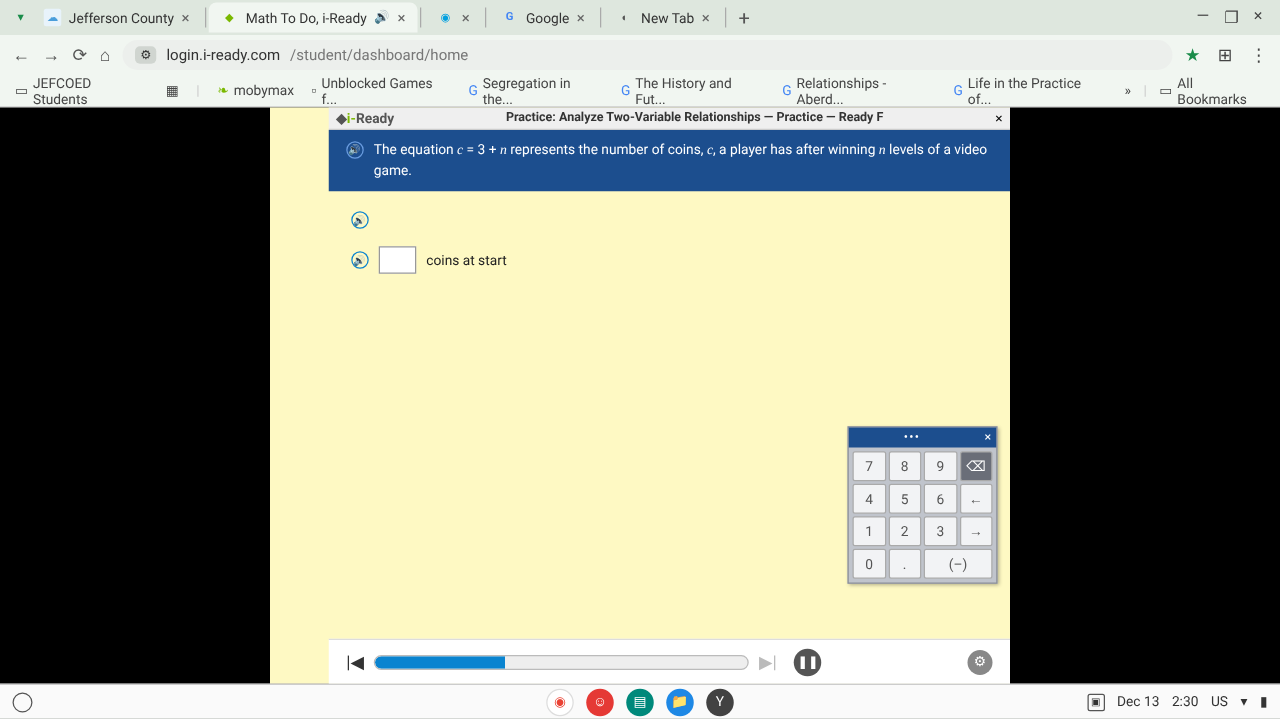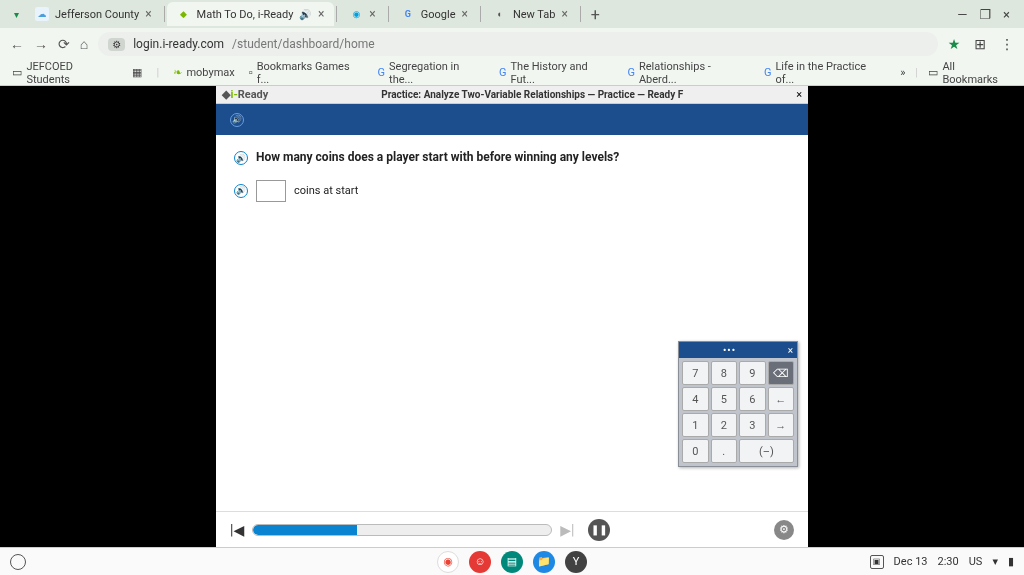--- a/index.html
+++ b/index.html
@@ -25,21 +25,21 @@
 .star-filled { color: #1a8c4a; }
 
 .bookmarks { height: 26px; background: #f1f6f1; border-bottom: 1px solid #ccc; display: flex; align-items: center; gap: 14px; padding: 0 12px; font-size: 11px; color: #444; }
 .bookmarks .bm { display: flex; align-items: center; gap: 4px; cursor: pointer; }
 .bookmarks .right { margin-left: auto; display: flex; gap: 10px; align-items: center; }
 
 
 .viewport { position: absolute; top: 86px; left: 0; right: 0; bottom: 28px; background: #000; display: flex; justify-content: center; }
 
 
-.app { width: 592px; background: #ffffff; position: relative; display: flex; flex-direction: column; }
+.app { width: 592px; background: #fef9c3; position: relative; display: flex; flex-direction: column; padding-left: 47px; }
 .app-header { height: 18px; background: #efefef; display: flex; align-items: center; padding: 0 6px; border-bottom: 1px solid #ccc; }
 .app-header .logo { font-size: 11px; font-weight: bold; color: #555; }
 .app-header .logo .i { color: #7ab800; }
 .app-header .title { flex: 1; text-align: center; font-size: 10px; color: #333; font-weight: bold; }
 .app-header .x { font-size: 11px; cursor: pointer; }
 
 .context-bar { background: #1c4e8e; color: #fff; padding: 8px 14px; display: flex; align-items: flex-start; gap: 8px; font-size: 11px; line-height: 1.5; }
 .context-bar .speaker { width: 14px; height: 14px; border: 1px solid #6a9de0; border-radius: 50%; display: flex; align-items: center; justify-content: center; font-size: 8px; flex-shrink: 0; margin-top: 1px; }
 .context-bar .txt i { font-family: 'Times New Roman', serif; font-style: italic; }
 
@@ -144,21 +144,21 @@
 </div>
 
 <div class="bookmarks">
   <span class="bm">▭ <span>JEFCOED Students</span></span>
   <span class="bm">▦</span>
   <span style="color:#ccc">|</span>
   <span class="bm">
       <span style="color:#7ab800">❧</span> 
       <span>mobymax</span>
     </span>
-  <span class="bm">▫ <span>Bookmarks Games f...</span></span>
+  <span class="bm">▫ <span>Unblocked Games f...</span></span>
   <span class="bm">
       <span style="color:#4285f4">G</span> 
       <span>Segregation in the...</span>
     </span>
   <span class="bm">
       <span style="color:#4285f4">G</span> 
       <span>The History and Fut...</span>
     </span>
   <span class="bm">
       <span style="color:#4285f4">G</span> 
@@ -177,25 +177,25 @@
 
 <div class="viewport">
   <div class="app">
     <div class="app-header">
       <span class="logo">◆<span class="i">i-</span><span>Ready</span></span>
       <span class="title">Practice: Analyze Two-Variable Relationships — Practice — Ready F</span>
       <span class="x">×</span>
     </div>
     <div class="context-bar">
       <span class="speaker">🔊</span>
+      <span class="txt">The equation <i>c</i> = 3 + <i>n</i> represents the number of coins, <i>c</i>, a player has after winning <i>n</i> levels of a video game.</span>
     </div>
     <div class="content">
       <div class="question">
         <span class="speaker">🔊</span>
-        <span class="txt">How many coins does a player start with before winning any levels?</span>
       </div>
       <div class="answer-row">
         <span class="speaker">🔊</span>
         <input class="answer-input" style="">
         <span class="answer-label">coins at start</span>
       </div>
 
       <div class="keypad">
         <div class="keypad-head">
           <span class="dots">•••</span>

